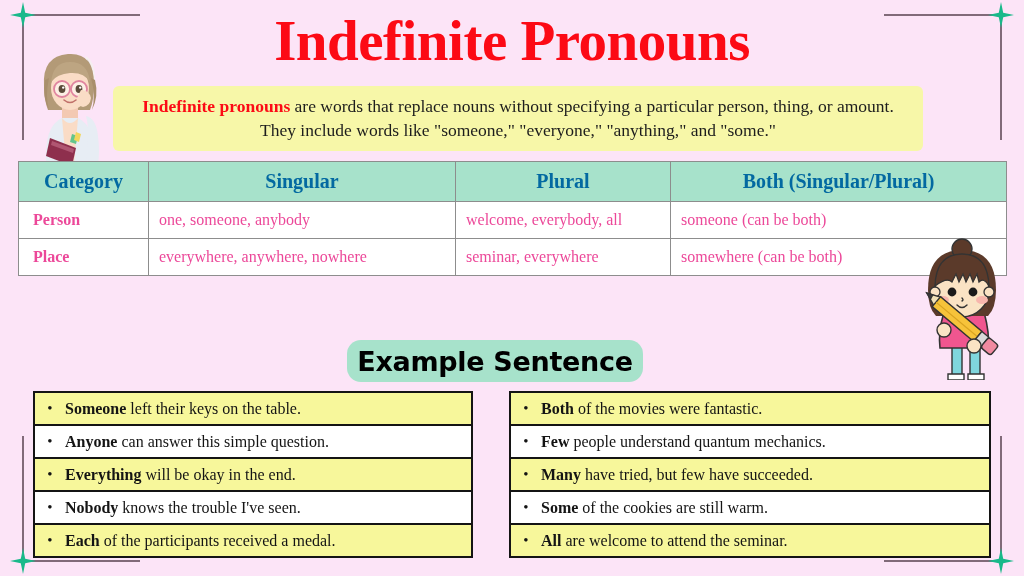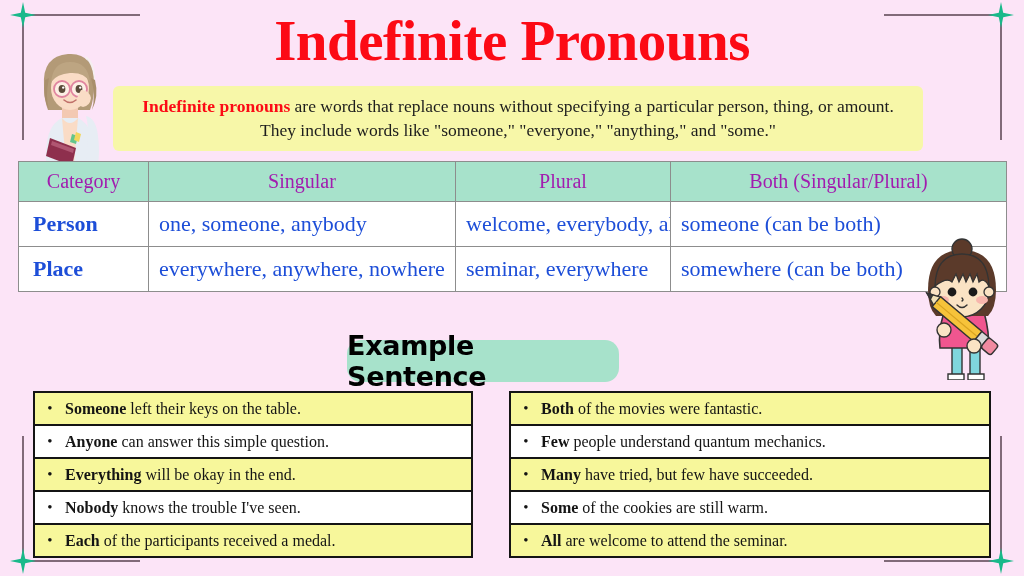--- a/index.html
+++ b/index.html
@@ -100,29 +100,29 @@
   table.main {
     width: 100%;
     border-collapse: collapse;
     table-layout: fixed;
     background: #ffffff;
   }
   table.main th {
     background: #a7e2cb;
     border: 1px solid #8d8d8d;
     font-size: 20px;
-    font-weight: normal;
-    color: #a21caf;
+    font-weight: bold;
+    color: #0369a1;
     padding: 8px 6px;
     text-align: center;
   }
   table.main td {
     border: 1px solid #8d8d8d;
-    font-size: 22px;
-    color: #1d4ed8;
+    font-size: 16px;
+    color: #ec4899;
     padding: 9px 10px;
     text-align: left;
     background: #ffffff;
     white-space: nowrap;
     overflow: hidden;
   }
   table.main td.cat {
     font-weight: bold;
     padding-left: 14px;
   }
@@ -138,21 +138,21 @@
     top: 238px;
     width: 100px;
     height: 142px;
   }
 
   
   .banner {
     position: absolute;
     left: 347px;
     top: 340px;
-    width: 272px;
+    width: 296px;
     height: 42px;
     background: #a7e2cb;
     border-radius: 14px;
     display: flex;
     align-items: center;
     justify-content: center;
     font-family: "DejaVu Sans", sans-serif;
     font-weight: bold;
     font-size: 27px;
     color: #000;

